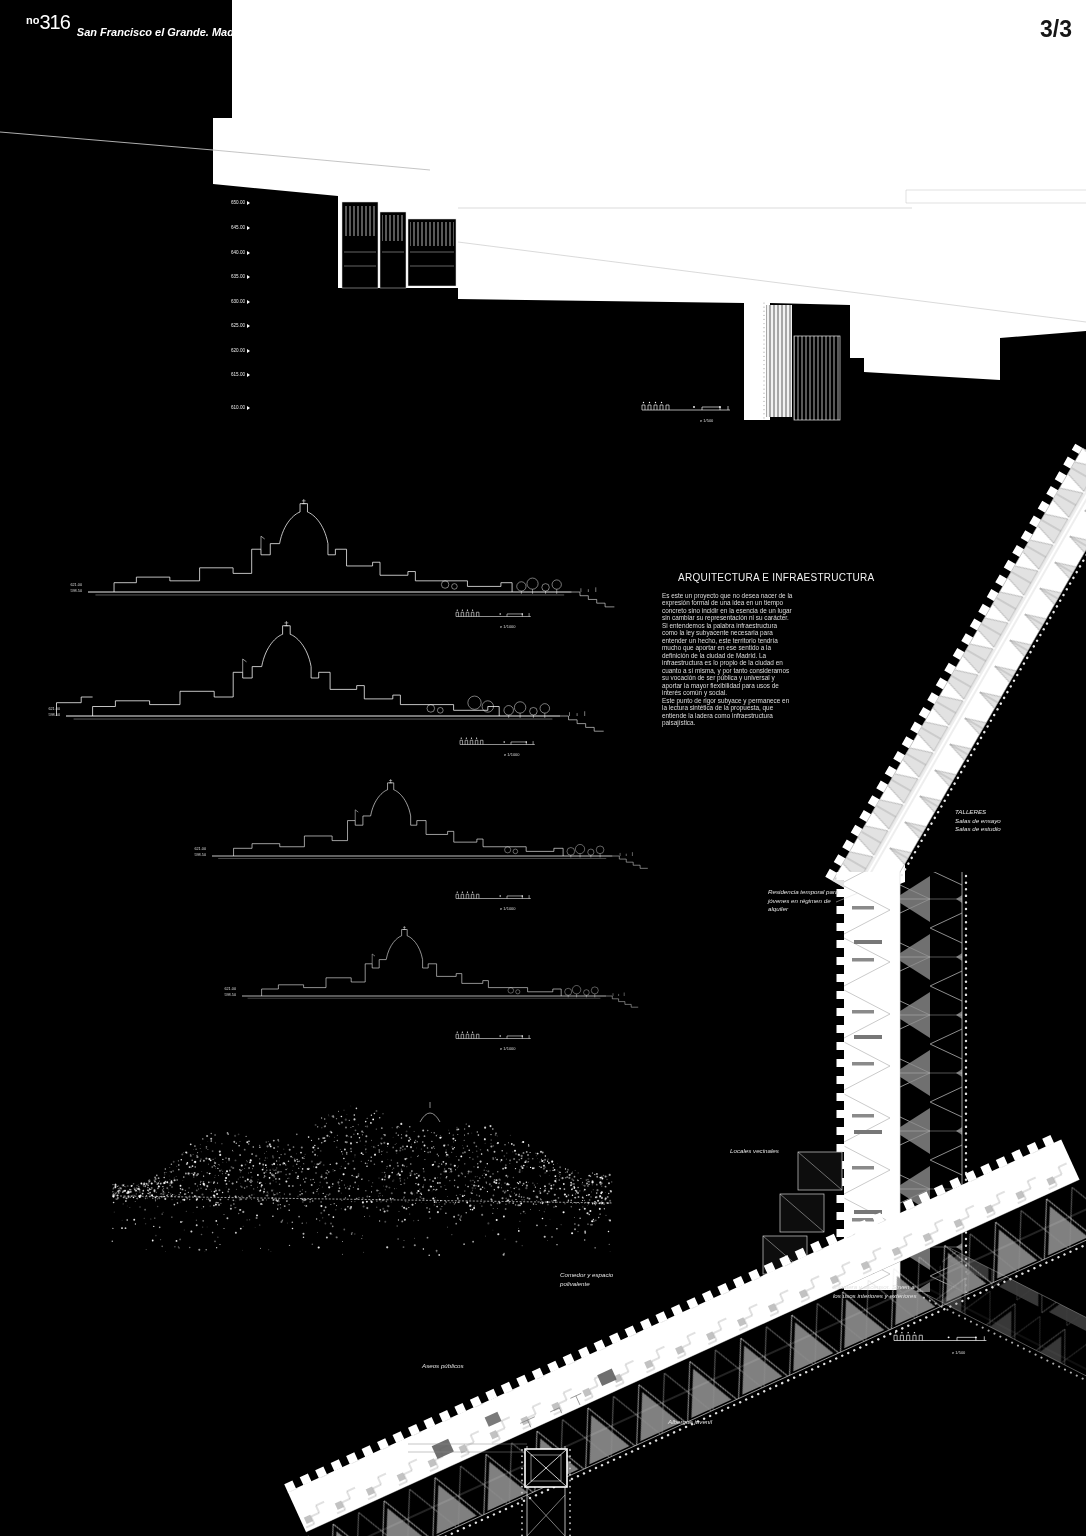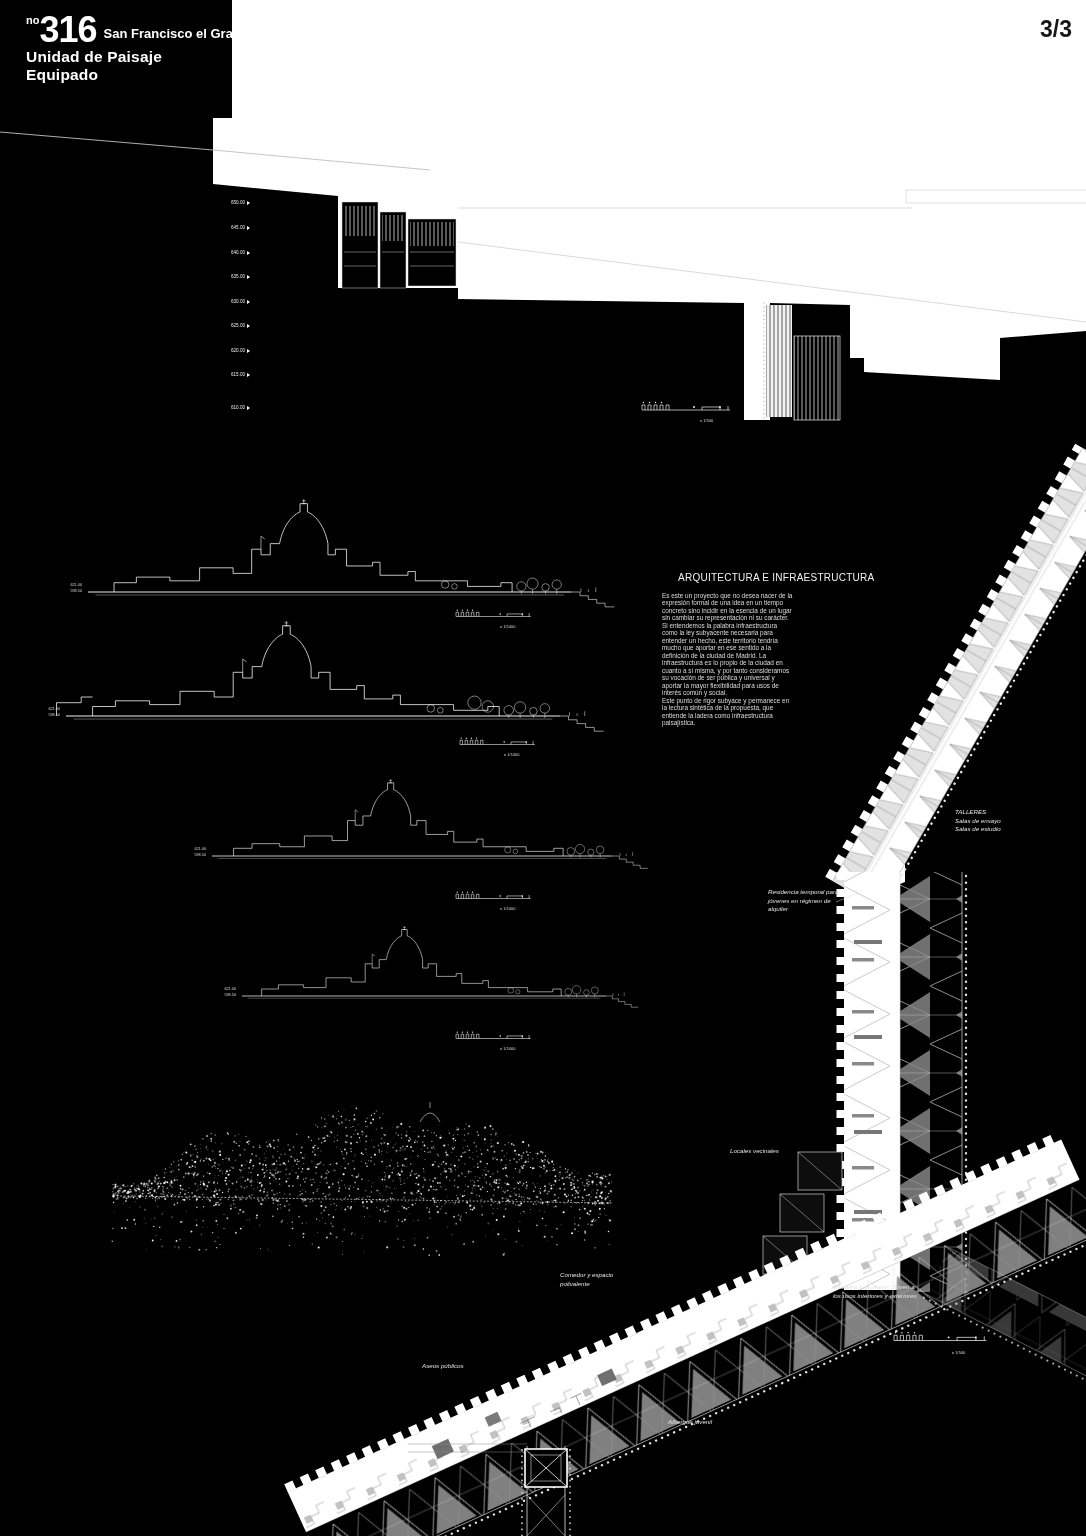--- a/index.html
+++ b/index.html
@@ -5,22 +5,22 @@
   html,body{margin:0;padding:0;background:#111;}
   .sheet{
     position:relative;width:1086px;height:1536px;background:#000;
     overflow:hidden;font-family:"Liberation Sans",sans-serif;color:#fff;
   }
   .art{position:absolute;left:0;top:0;}
   
   .title-block{position:absolute;left:0;top:0;width:232px;height:118px;background:#000;box-sizing:border-box;padding:12px 2px 0 26px;}
   .tb-row1{display:flex;align-items:flex-start;line-height:1;}
   .tb-prefix{font-size:11px;font-weight:bold;margin-top:3px;}
-  .tb-num{font-size:36px;font-weight:bold;letter-spacing:-1px;}
-  .tb-loc{font-size:13px;font-weight:bold;margin:15px 0 8px 7px;white-space:nowrap;}
+  .tb-num{font-size:20px;font-weight:normal;letter-spacing:-1px;}
+  .tb-loc{font-size:11px;font-weight:bold;margin:15px 0 16px 7px;white-space:nowrap;font-style:italic;}
   .tb-title{font-size:15.5px;font-weight:bold;margin-top:0px;letter-spacing:.2px;}
   
   .sheet-number{position:absolute;right:14px;top:16px;font-size:23px;font-weight:bold;color:#161616;}
   
   .essay{position:absolute;left:662px;top:572px;width:252px;}
   .essay-heading{font-size:10px;font-weight:normal;letter-spacing:.25px;margin-bottom:9px;color:#f2f2f2;margin-left:16px;}
   .essay-body{font-size:6.4px;line-height:1.17;white-space:pre-line;color:#dcdcdc;}
   
   .ann{position:absolute;color:#e2e2e2;font-size:6.2px;font-style:italic;line-height:1.38;white-space:pre-line;}
   
@@ -2249,21 +2249,20 @@
       </g>
     </g>
   </svg>
 
   <div class="title-block">
     <div class="tb-row1">
       <span class="tb-prefix">no</span>
       <span class="tb-num">316</span>
       <span class="tb-loc">San Francisco el Grande. Madrid</span>
     </div>
-    <div class="tb-title">Unidad de Paisaje Equipado</div>
   </div>
 
   <div class="sheet-number">3/3</div>
 
   <div class="level" style="top:200px">
       <span>650.00</span>
       <span class="arr"></span>
     </div>
   <div class="level" style="top:225px">
       <span>645.00</span>

